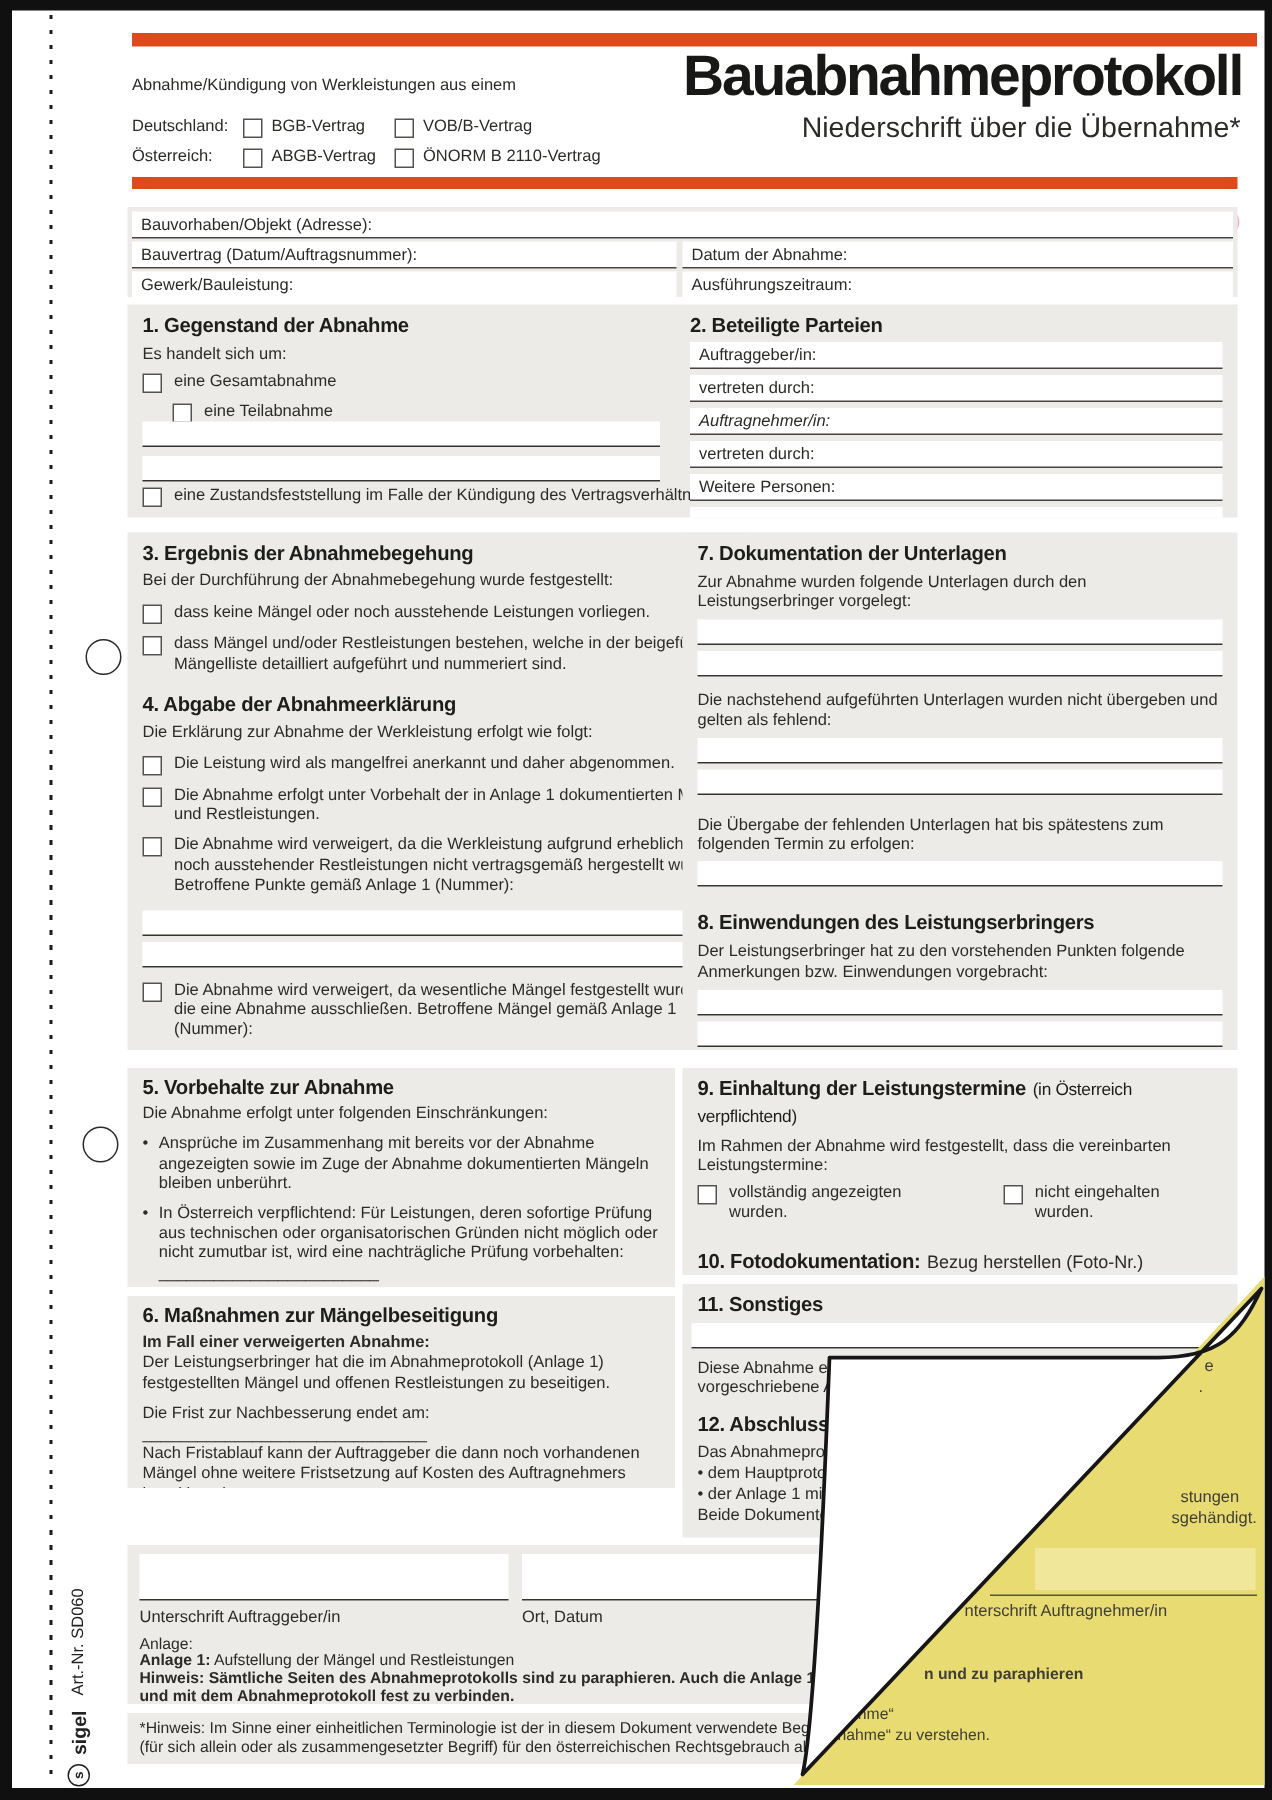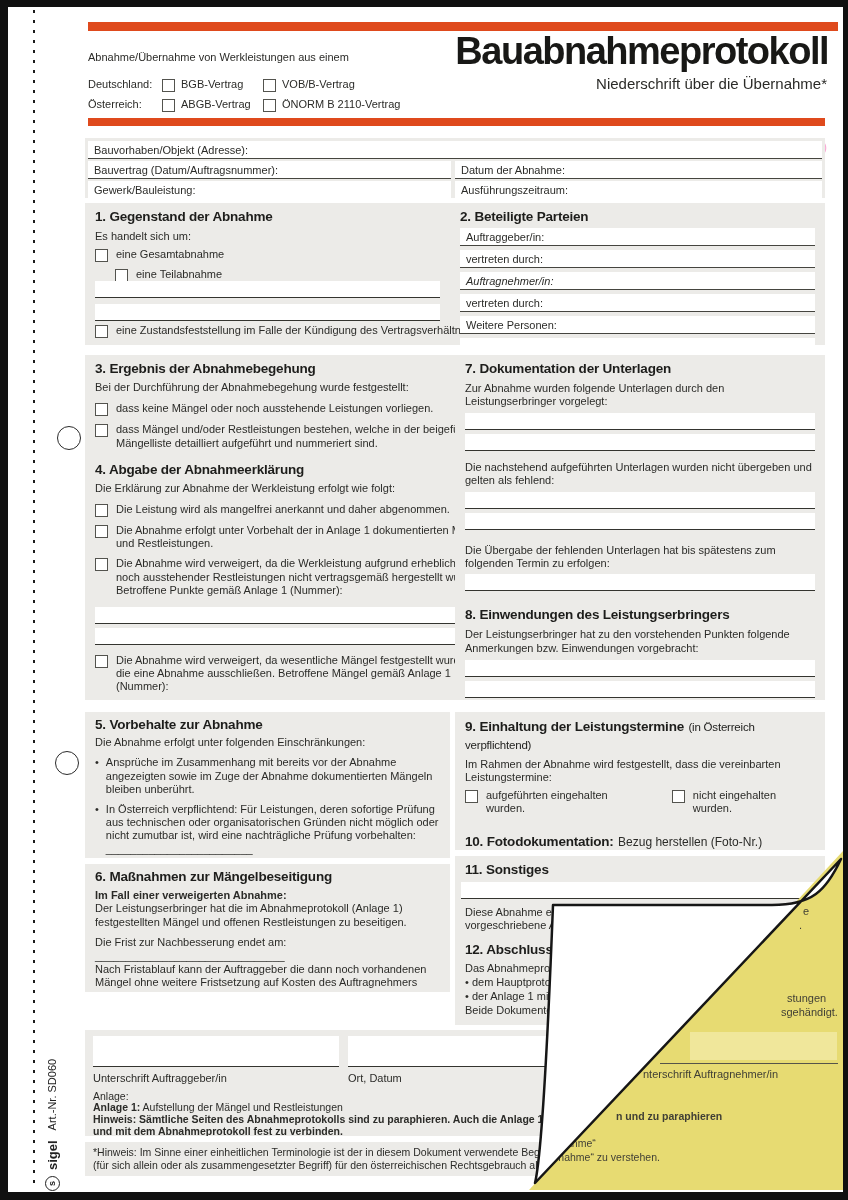--- a/index.html
+++ b/index.html
@@ -38,34 +38,34 @@
 
 <div class="stage">
   <div class="paper"></div>
   <div class="perf"></div>
   <div class="hole" style="left:57px;top:426px;"></div>
   <div class="hole" style="left:55px;top:751px;"></div>
 
   <div class="abs bar" style="left:88px;top:22px;width:750px;height:9px;"></div>
   <div class="abs bar" style="left:88px;top:118px;width:737px;height:8px;"></div>
 
-  <div class="abs t" style="left:88px;top:51px;">Abnahme/Übernahme von Werkleistungen aus einem</div>
+  <div class="abs t" style="left:88px;top:51px;">Abnahme/Kündigung von Werkleistungen aus einem</div>
   <div class="abs t" style="left:88px;top:78px;">Deutschland:</div>
   <span class="abs cb" style="left:162px;top:78px;"></span>
   <div class="abs t" style="left:181px;top:78px;">BGB-Vertrag</div>
   <span class="abs cb" style="left:263px;top:78px;"></span>
   <div class="abs t" style="left:282px;top:78px;">VOB/B-Vertrag</div>
   <div class="abs t" style="left:88px;top:98px;">Österreich:</div>
   <span class="abs cb" style="left:162px;top:98px;"></span>
   <div class="abs t" style="left:181px;top:98px;">ABGB-Vertrag</div>
   <span class="abs cb" style="left:263px;top:98px;"></span>
   <div class="abs t" style="left:282px;top:98px;">ÖNORM B 2110-Vertrag</div>
 
   <div class="abs" style="right:20px;top:30px;font-size:38px;font-weight:bold;color:#181816;letter-spacing:-1.5px;">Bauabnahmeprotokoll</div>
-  <div class="abs" style="right:21px;top:75px;font-size:15px;color:#2b2b28;text-align:right;">Niederschrift über die Übernahme*</div>
+  <div class="abs" style="right:21px;top:75px;font-size:19px;color:#2b2b28;text-align:right;">Niederschrift über die Übernahme*</div>
   <div class="abs" style="right:21px;top:91px;font-size:13px;color:#f9a8d4;text-align:center;margin-top:48px;">einer Werkleistung (Österreich)</div>
 
   <div class="panel" style="left:85px;top:138px;width:740px;height:60px;padding:3px 3px;">
     <div class="lfield"><span>Bauvorhaben/Objekt (Adresse):</span></div>
     <div style="display:flex;gap:4px;margin-top:2px;">
       <div class="lfield" style="flex:0 0 363px;"><span>Bauvertrag (Datum/Auftragsnummer):</span></div>
       <div class="lfield" style="flex:1;"><span>Datum der Abnahme:</span></div>
     </div>
     <div style="display:flex;gap:4px;margin-top:2px;">
       <div class="lfield" style="flex:0 0 363px;"><span>Gewerk/Bauleistung:</span></div>
@@ -168,21 +168,21 @@
 
   <div class="panel" style="left:455px;top:712px;width:370px;height:138px;padding:5px 10px;">
     <div>
       <span class="h">9. Einhaltung der Leistungstermine</span>
       <span class="h hsub">(in Österreich verpflichtend)</span>
     </div>
     <div class="t" style="margin-top:5px;">Im Rahmen der Abnahme wird festgestellt, dass die vereinbarten Leistungstermine:</div>
     <div style="display:flex;gap:26px;margin-top:4px;">
       <div class="cbrow">
         <span class="cb"></span>
-        <span class="cbl">aufgeführten eingehalten wurden.</span>
+        <span class="cbl">vollständig angezeigten wurden.</span>
       </div>
       <div class="cbrow">
         <span class="cb"></span>
         <span class="cbl">nicht eingehalten wurden.</span>
       </div>
     </div>
     <div style="margin-top:16px;">
       <span class="h">10. Fotodokumentation:</span>
       <span style="font-size:12px;color:#2b2b28;">Bezug herstellen (Foto-Nr.)</span>
     </div>

